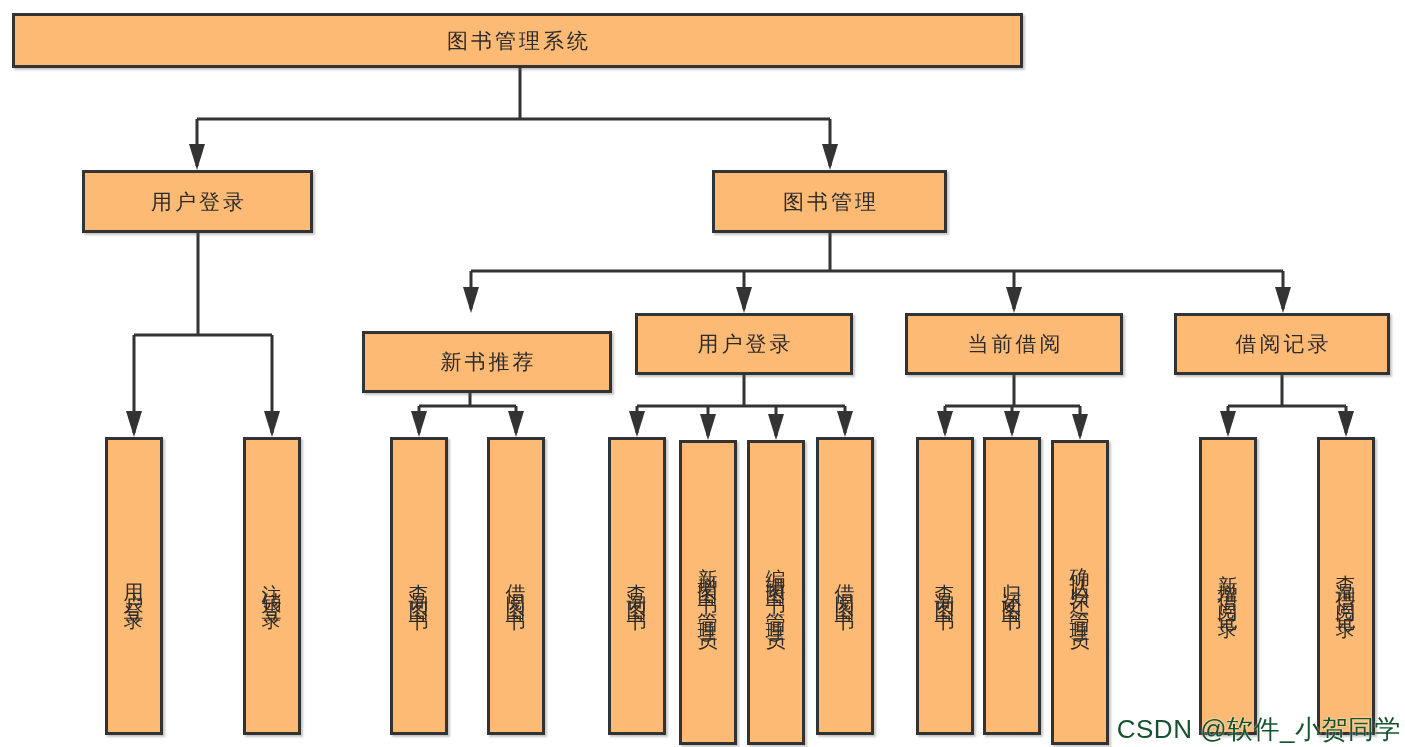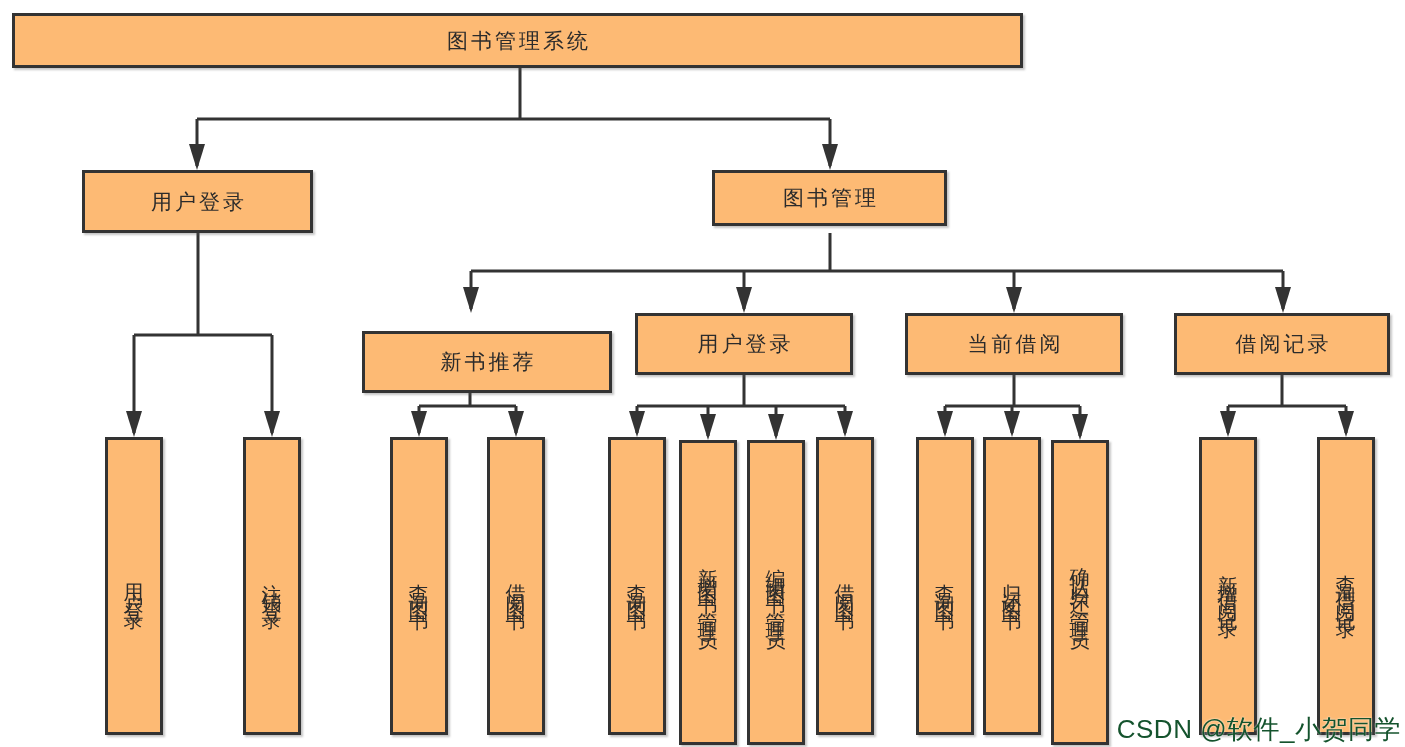--- a/index.html
+++ b/index.html
@@ -93,21 +93,21 @@
     <polygon class="arrow" points="937,411 953,411 945,437"></polygon>
     <polygon class="arrow" points="1004,411 1020,411 1012,437"></polygon>
     <polygon class="arrow" points="1072,414 1088,414 1080,440"></polygon>
     <polygon class="arrow" points="1220,411 1236,411 1228,437"></polygon>
     <polygon class="arrow" points="1338,411 1354,411 1346,437"></polygon>
   </svg>
 
   <div class="node hbox" style="left:12px; top:13px; width:1011px; height:55px;">图书管理系统</div>
 
   <div class="node hbox" style="left:82px; top:170px; width:231px; height:63px;">用户登录</div>
-  <div class="node hbox" style="left:712px; top:170px; width:235px; height:56px;">图书管理</div>
+  <div class="node hbox" style="left:712px; top:170px; width:235px; height:63px;">图书管理</div>
 
   <div class="node hbox" style="left:362px; top:313px; width:250px; height:62px;margin-top:18px;">新书推荐</div>
   <div class="node hbox" style="left:635px; top:313px; width:218px; height:62px;">用户登录</div>
   <div class="node hbox" style="left:1174px; top:313px; width:216px; height:62px;">借阅记录</div>
   <div class="node hbox" style="left:905px; top:313px; width:218px; height:62px;">当前借阅</div>
 
   <div class="node vbox" style="left:105px; top:437px; width:58px; height:298px;">
     <span class="vtext">用户登录</span>
   </div>
   <div class="node vbox" style="left:243px; top:437px; width:58px; height:298px;">

